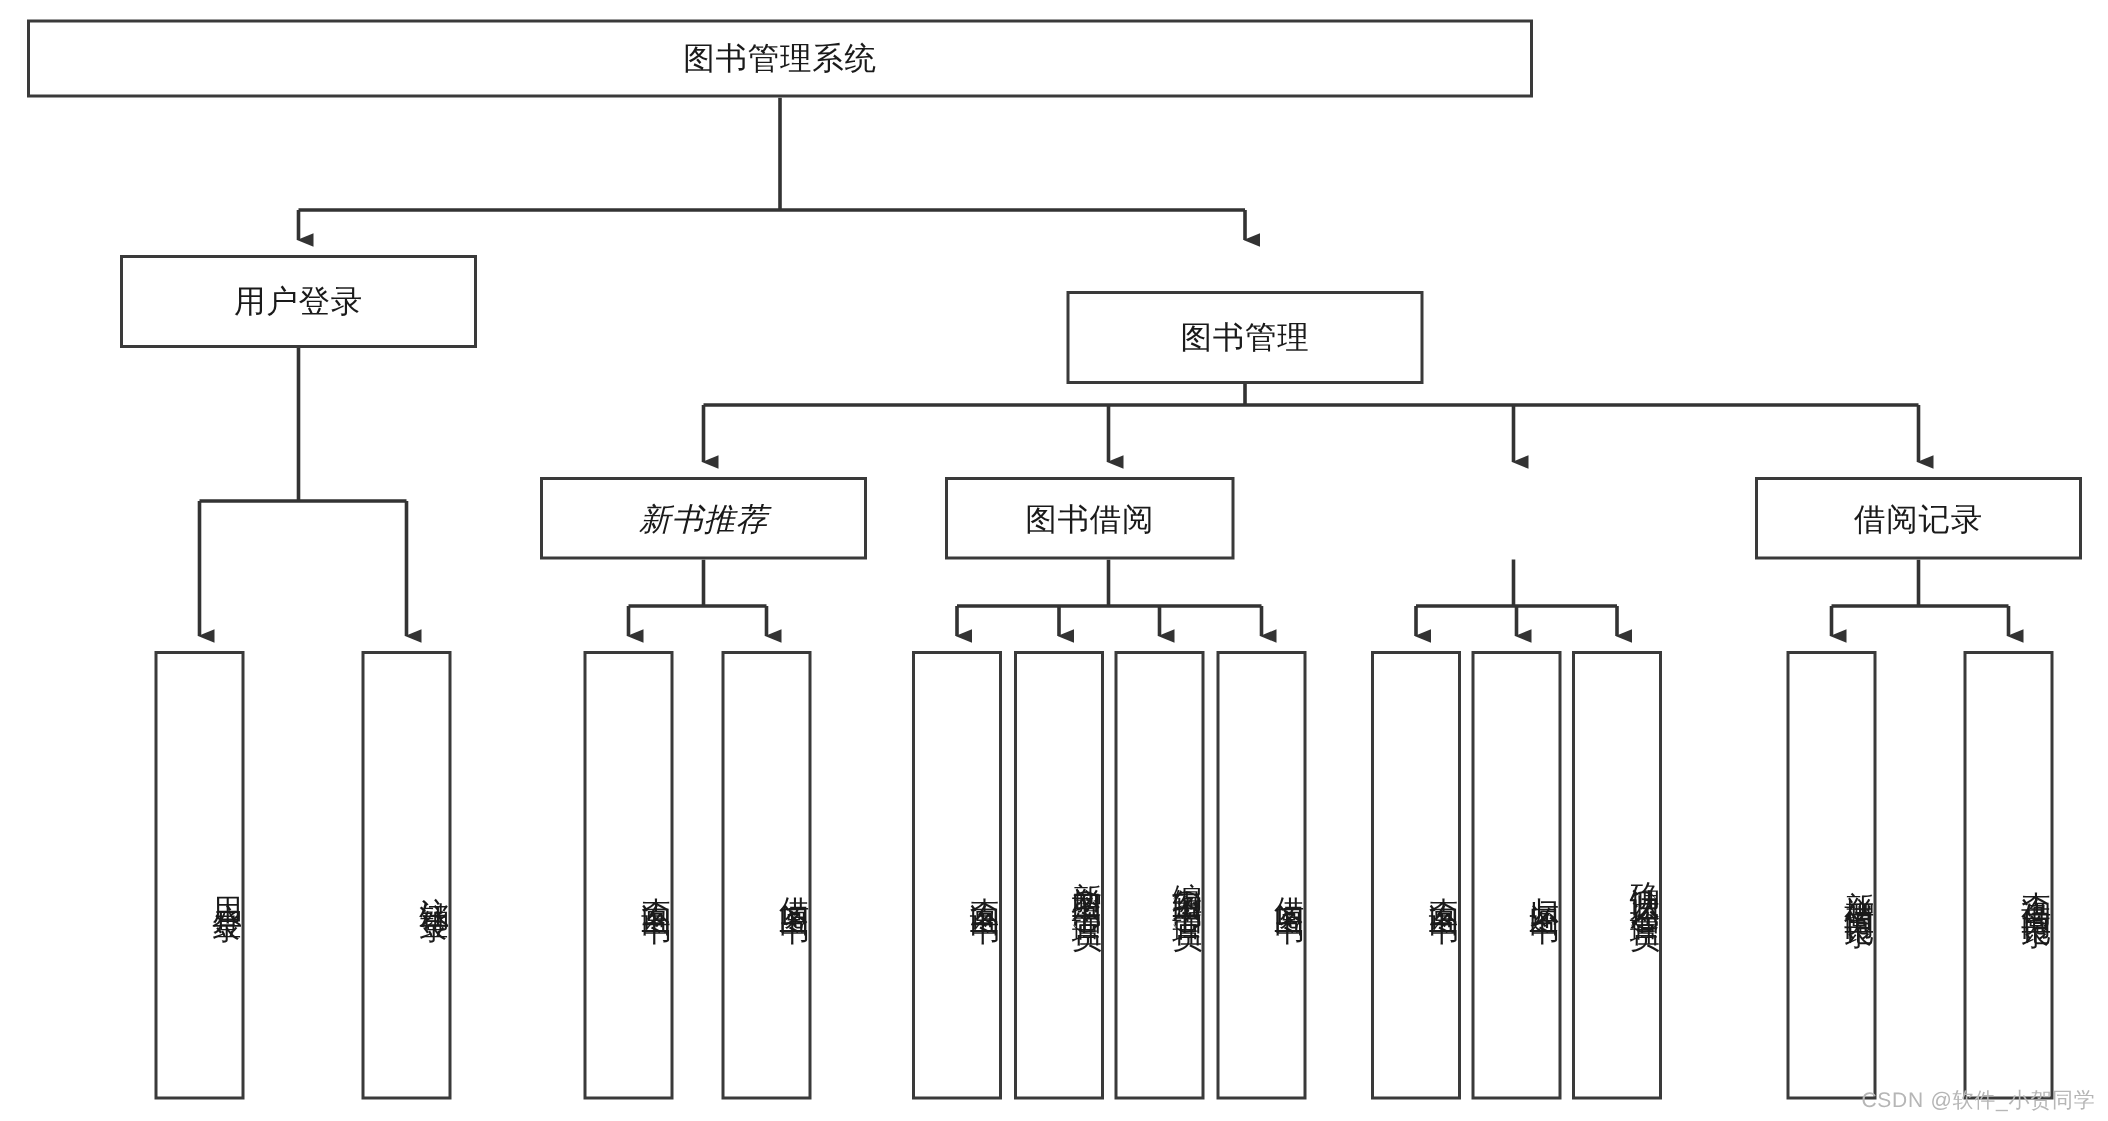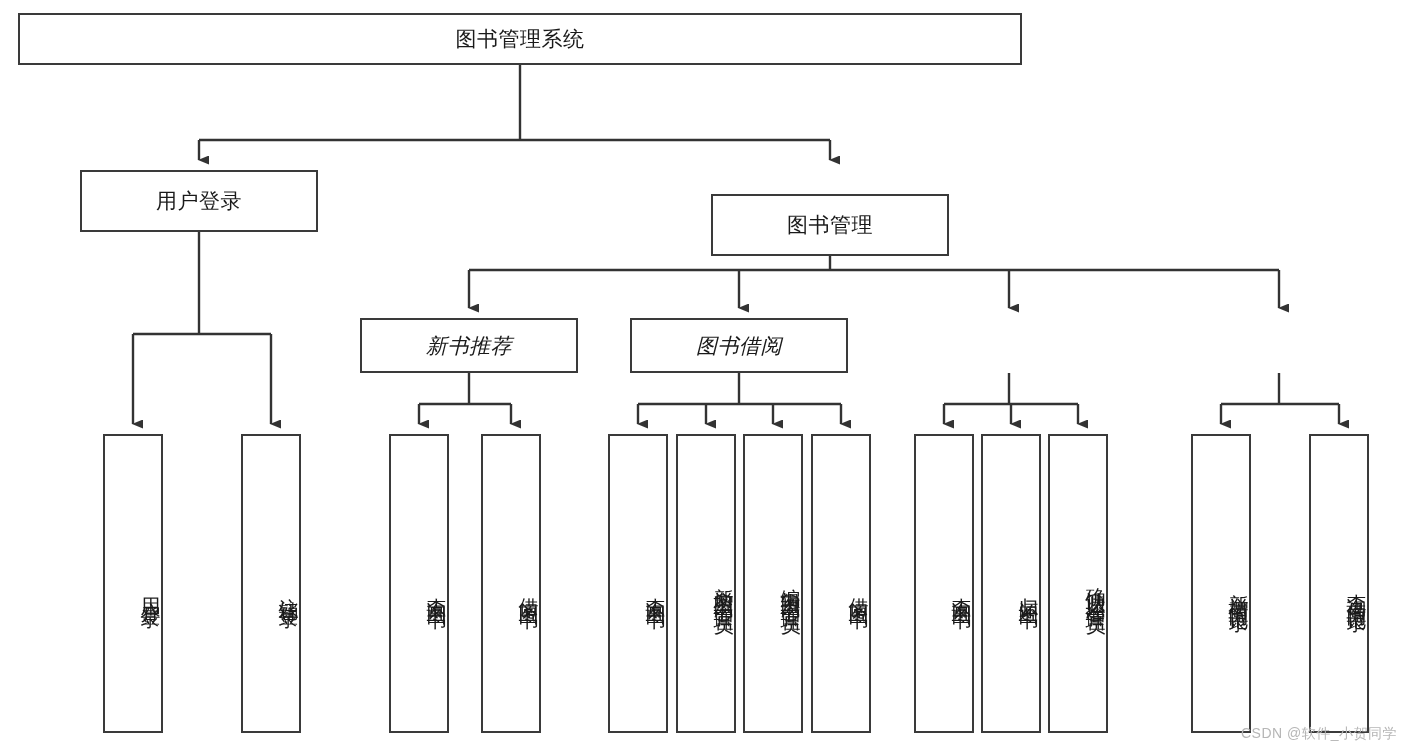--- a/index.html
+++ b/index.html
@@ -127,22 +127,25 @@
   <div class="node horizontal" style="left:80px; top:170px; width:238px; height:62px;">
     <span class="node-label">用户登录</span>
   </div>
   <div class="node horizontal" style="left:711px; top:170px; width:238px; height:62px;margin-top:24px;">
     <span class="node-label">图书管理</span>
   </div>
 
   <div class="node horizontal" style="left:360px; top:318px; width:218px; height:55px;font-style:italic;">
     <span class="node-label">新书推荐</span>
   </div>
-  <div class="node horizontal" style="left:630px; top:318px; width:218px; height:55px;font-style:italic;">
+  <div class="node horizontal" style="left:630px; top:318px; width:193px; height:55px;">
     <span class="node-label">图书借阅</span>
+  </div>
+  <div class="node horizontal" style="left:1170px; top:318px; width:218px; height:55px;">
+    <span class="node-label">借阅记录</span>
   </div>
 
   <div class="node vertical" style="left:103px; top:434px; width:60px; height:299px;">
     <span class="node-label">用户登录</span>
   </div>
   <div class="node vertical" style="left:241px; top:434px; width:60px; height:299px;">
     <span class="node-label">注销登录</span>
   </div>
 
   <div class="node vertical" style="left:389px; top:434px; width:60px; height:299px;">

